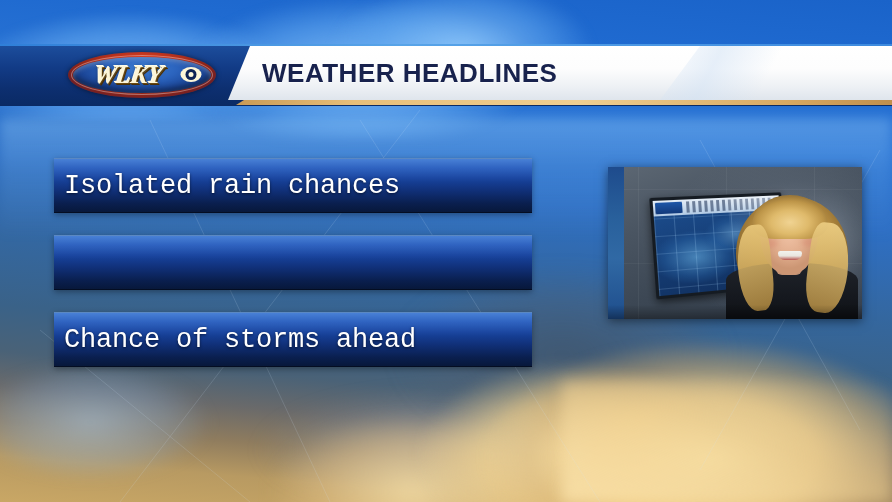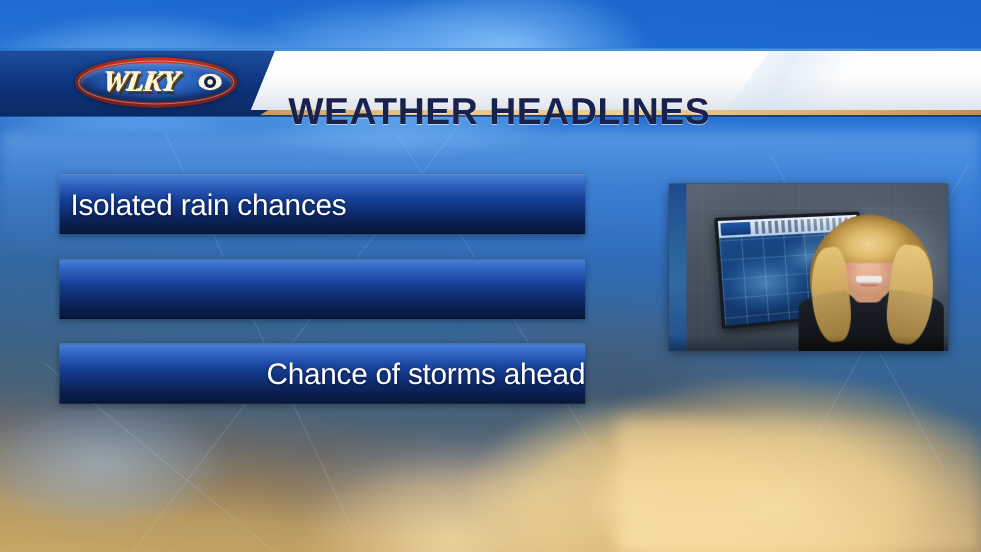--- a/index.html
+++ b/index.html
@@ -113,25 +113,24 @@
     pointer-events:none;
   }
   .header-orange{
     position:absolute;left:236px;top:100px;width:656px;height:5px;
     background:linear-gradient(90deg,#c99a55 0%,#e8bf79 18%,#f0cf91 52%,#d8a962 84%,#c08f4c 100%);
     clip-path:polygon(8px 0, 100% 0, 100% 100%, 0 100%);
   }
   .header-title{
     position:absolute;left:262px;top:46px;height:54px;
     display:flex;align-items:center;
-    font-size:34px;font-weight:bold;letter-spacing:.5px;
+    font-size:26px;font-weight:bold;letter-spacing:.5px;
     color:#18224d;
     text-shadow:0 1px 0 rgba(255,255,255,.55);
     white-space:nowrap;
-    margin-top:29px;
   }
 
   
   .logo{
     position:absolute;left:68px;top:52px;width:148px;height:46px;
   }
   .logo-oval-outer{
     position:absolute;inset:0;border-radius:50%;
     background:radial-gradient(ellipse at 50% 38%, #e8532b 0%, #cf3a20 34%, #8f2418 62%, #5a1d2e 82%, #2a2250 100%);
     box-shadow:0 0 5px rgba(0,0,0,.5);
@@ -169,40 +168,40 @@
     position:absolute;left:54px;width:478px;height:54px;
     background:linear-gradient(180deg,
       #2f6fd0 0%,
       #1f57bc 16%,
       #17439e 36%,
       #102f76 60%,
       #0a1f4f 82%,
       #071738 100%);
     border-top:1px solid rgba(120,175,240,.75);
     box-shadow:0 2px 6px rgba(0,0,0,.35), inset 0 -1px 0 rgba(0,0,0,.4);
-    display:flex;align-items:center;
+    display:flex;align-items:center;font-family:Liberation Mono, monospace;
   }
   .bar-gloss{
     position:absolute;left:0;top:0;width:100%;height:42%;
     background:linear-gradient(180deg, rgba(255,255,255,.12) 0%, rgba(255,255,255,0) 100%);
     pointer-events:none;
   }
   .bar-label{
     position:relative;
     padding-left:10px;
     font-size:27px;
     font-weight:normal;
     color:#ffffff;
     letter-spacing:-.2px;
     text-shadow:0 1px 3px rgba(0,0,0,.6);
     white-space:nowrap;
   }
   .bar1{top:158px;}
   .bar2{top:235px;}
-  .bar3{top:312px;justify-content:flex-end;}
+  .bar3{top:312px;}
 
   
   .inset{
     position:absolute;left:608px;top:167px;width:254px;height:152px;
     overflow:hidden;
     background:#2c3744;
     box-shadow:0 2px 10px rgba(0,0,0,.5);
   }
   .inset-wall{
     position:absolute;inset:0;

